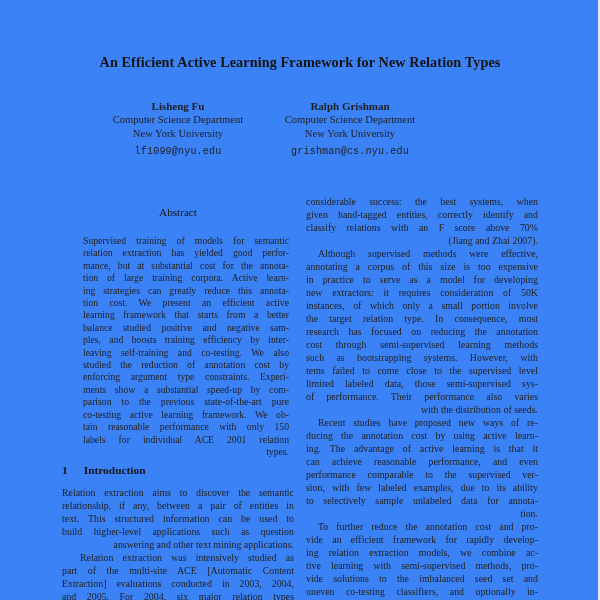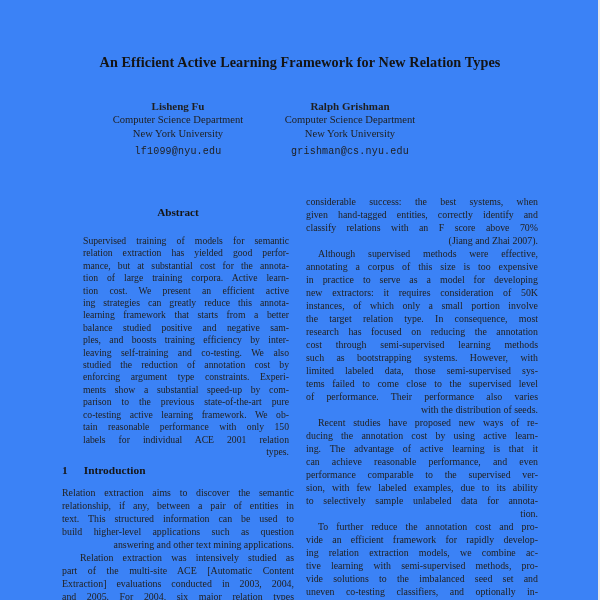--- a/index.html
+++ b/index.html
@@ -47,21 +47,21 @@
     width: 232px;
     font-size: 9.9px;
     line-height: 13px;
     color: #222222;
   }
   .col-left  { left: 62px;  top: 206px; }
   .col-right { left: 306px; top: 195px; }
 
   .abstract-heading {
     text-align: center;
-    font-weight: bold;
+    font-weight: normal;
     font-size: 11.2px;
     color: #161616;
     margin-bottom: 16px;
   }
   .abstract-body {
     margin-left: 21px;
     margin-right: 5px;
     font-size: 9.7px;
     line-height: 12.4px;
   }
@@ -102,22 +102,22 @@
   </div>
 
   <div class="col col-left">
     <div class="abstract-heading">Abstract</div>
     <div class="abstract-body">
         <div class="para">
           <div class="line j">Supervised training of models for semantic</div>
           <div class="line j">relation extraction has yielded good perfor-</div>
           <div class="line j">mance, but at substantial cost for the annota-</div>
           <div class="line j">tion of large training corpora. Active learn-</div>
+          <div class="line j">ing strategies can greatly reduce this annota-</div>
           <div class="line j">tion cost. We present an efficient active</div>
-          <div class="line j">ing strategies can greatly reduce this annota-</div>
           <div class="line j">learning framework that starts from a better</div>
           <div class="line j">balance studied positive and negative sam-</div>
           <div class="line j">ples, and boosts training efficiency by inter-</div>
           <div class="line j">leaving self-training and co-testing. We also</div>
           <div class="line j">studied the reduction of annotation cost by</div>
           <div class="line j">enforcing argument type constraints. Experi-</div>
           <div class="line j">ments show a substantial speed-up by com-</div>
           <div class="line j">parison to the previous state-of-the-art pure</div>
           <div class="line j">co-testing active learning framework. We ob-</div>
           <div class="line j">tain reasonable performance with only 150</div>
@@ -155,22 +155,22 @@
       <div class="para indent">
         <div class="line j">Although supervised methods were effective,</div>
         <div class="line j">annotating a corpus of this size is too expensive</div>
         <div class="line j">in practice to serve as a model for developing</div>
         <div class="line j">new extractors: it requires consideration of 50K</div>
         <div class="line j">instances, of which only a small portion involve</div>
         <div class="line j">the target relation type. In consequence, most</div>
         <div class="line j">research has focused on reducing the annotation</div>
         <div class="line j">cost through semi-supervised learning methods</div>
         <div class="line j">such as bootstrapping systems. However, with</div>
+        <div class="line j">tems failed to come close to the supervised level</div>
         <div class="line j">limited labeled data, those semi-supervised sys-</div>
-        <div class="line j">tems failed to come close to the supervised level</div>
         <div class="line j">of performance. Their performance also varies</div>
         <div class="line">with the distribution of seeds.</div>
       </div>
       <div class="para indent">
         <div class="line j">Recent studies have proposed new ways of re-</div>
         <div class="line j">ducing the annotation cost by using active learn-</div>
         <div class="line j">ing. The advantage of active learning is that it</div>
         <div class="line j">can achieve reasonable performance, and even</div>
         <div class="line j">performance comparable to the supervised ver-</div>
         <div class="line j">sion, with few labeled examples, due to its ability</div>

